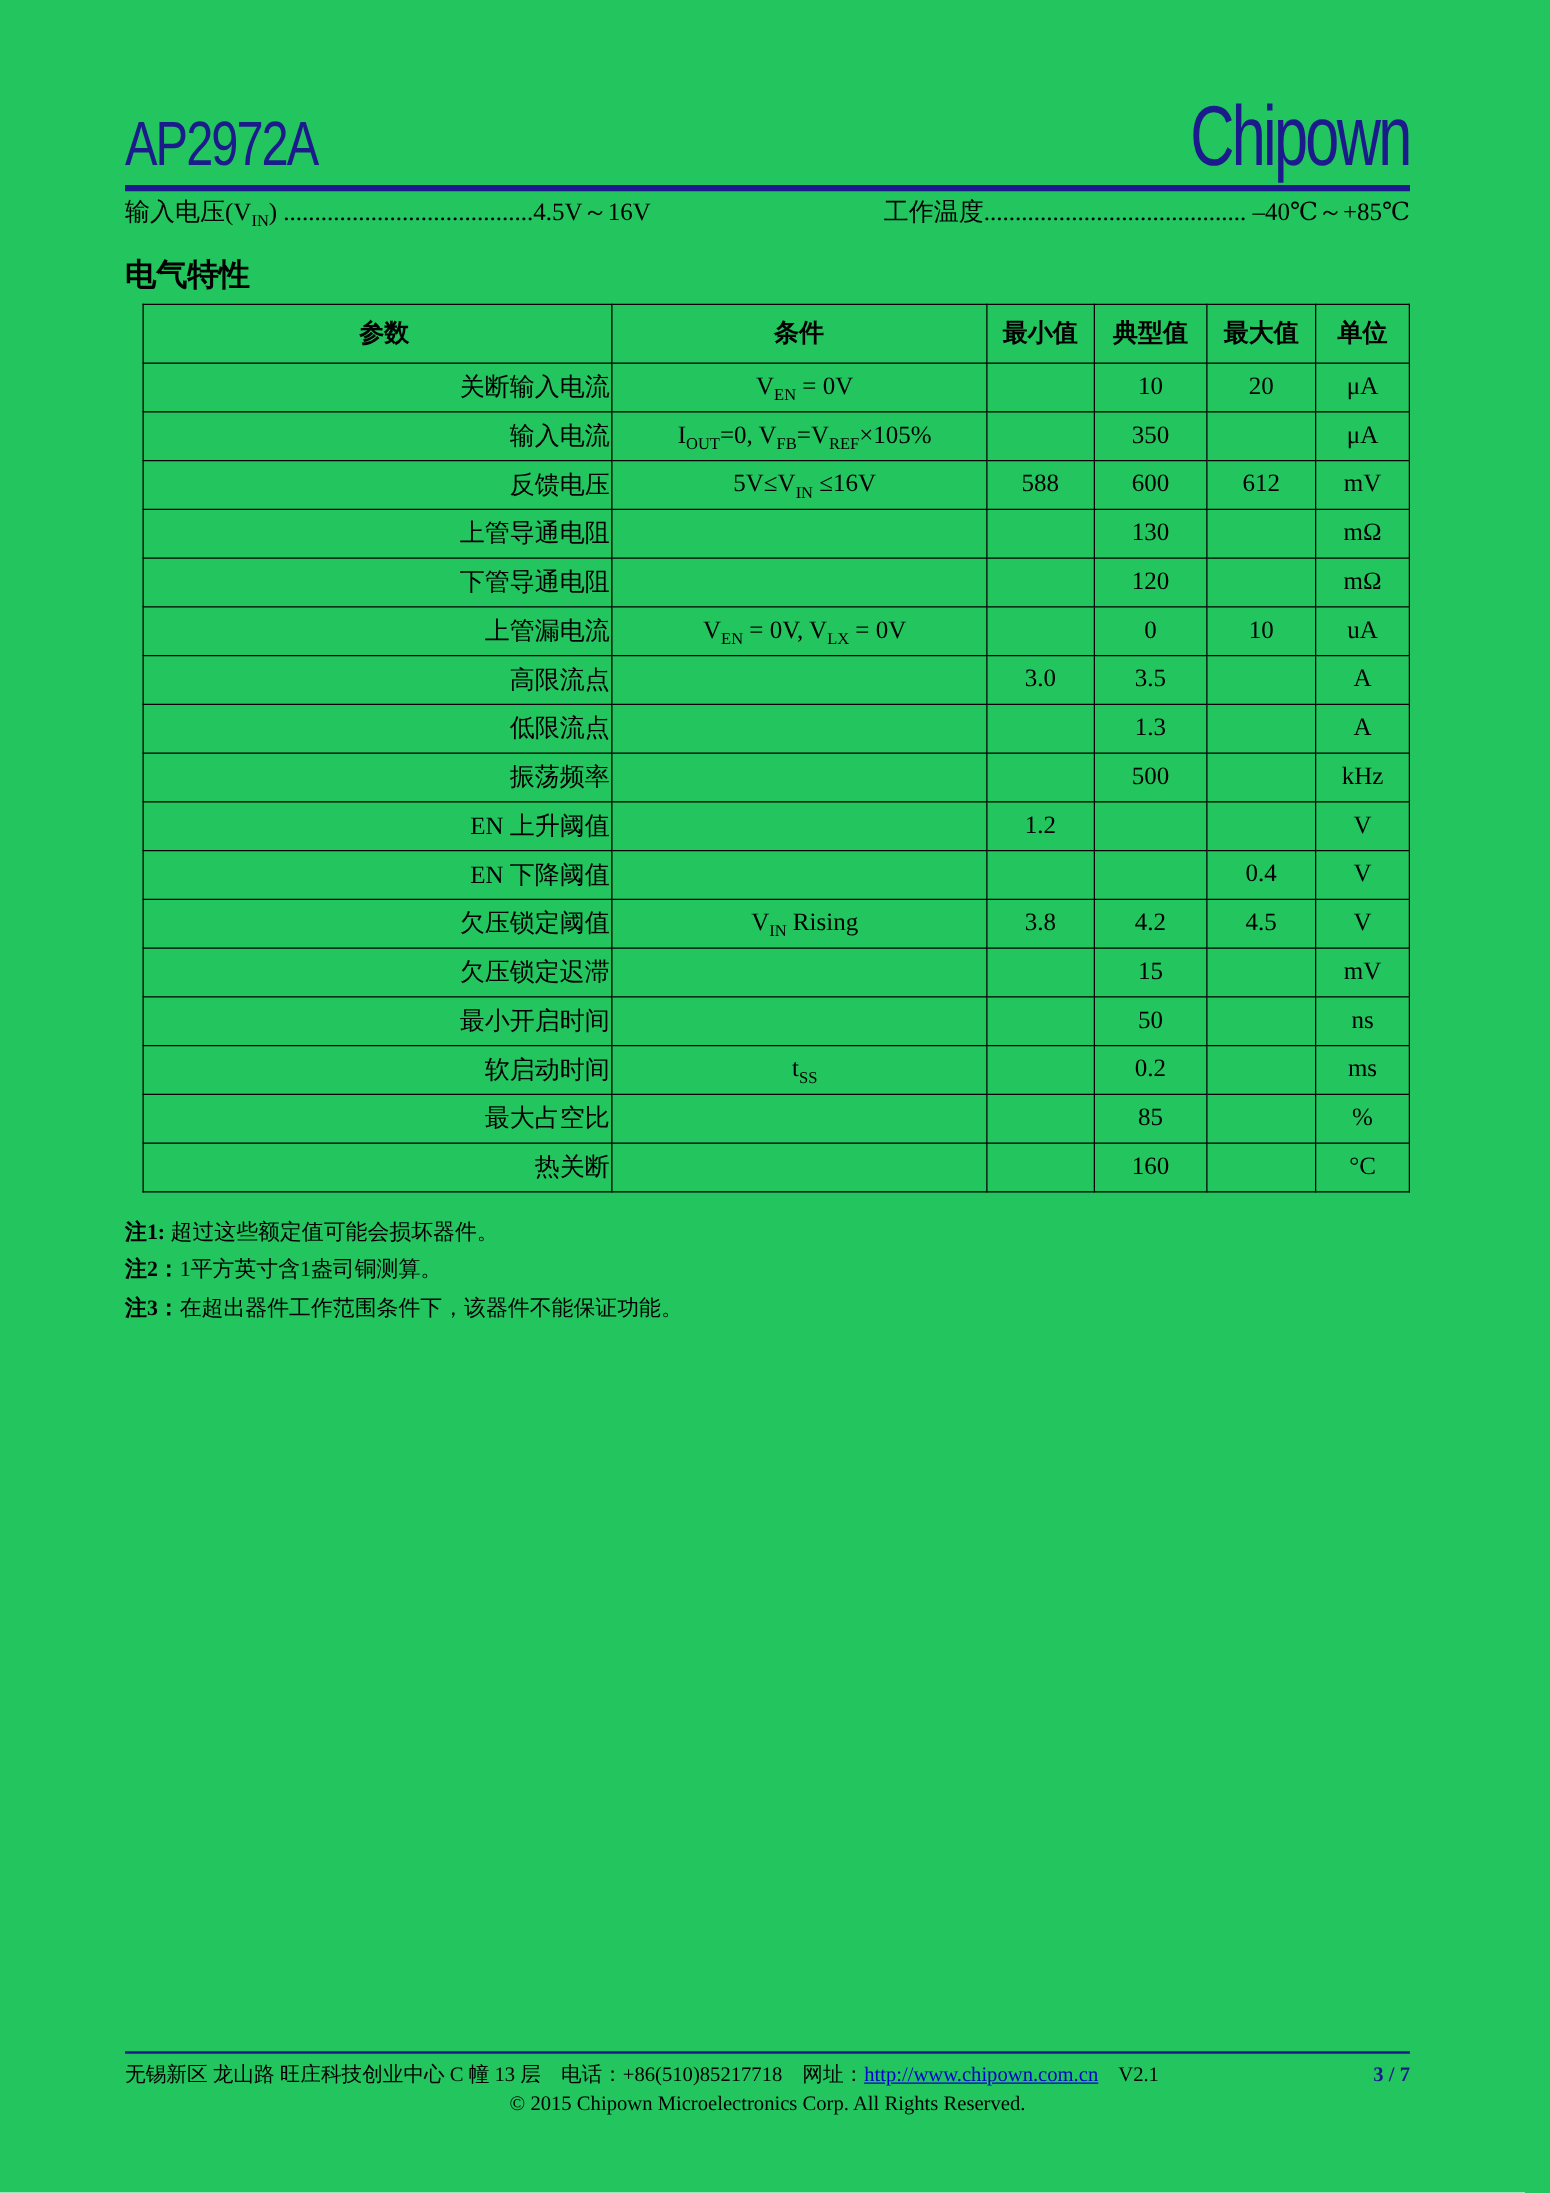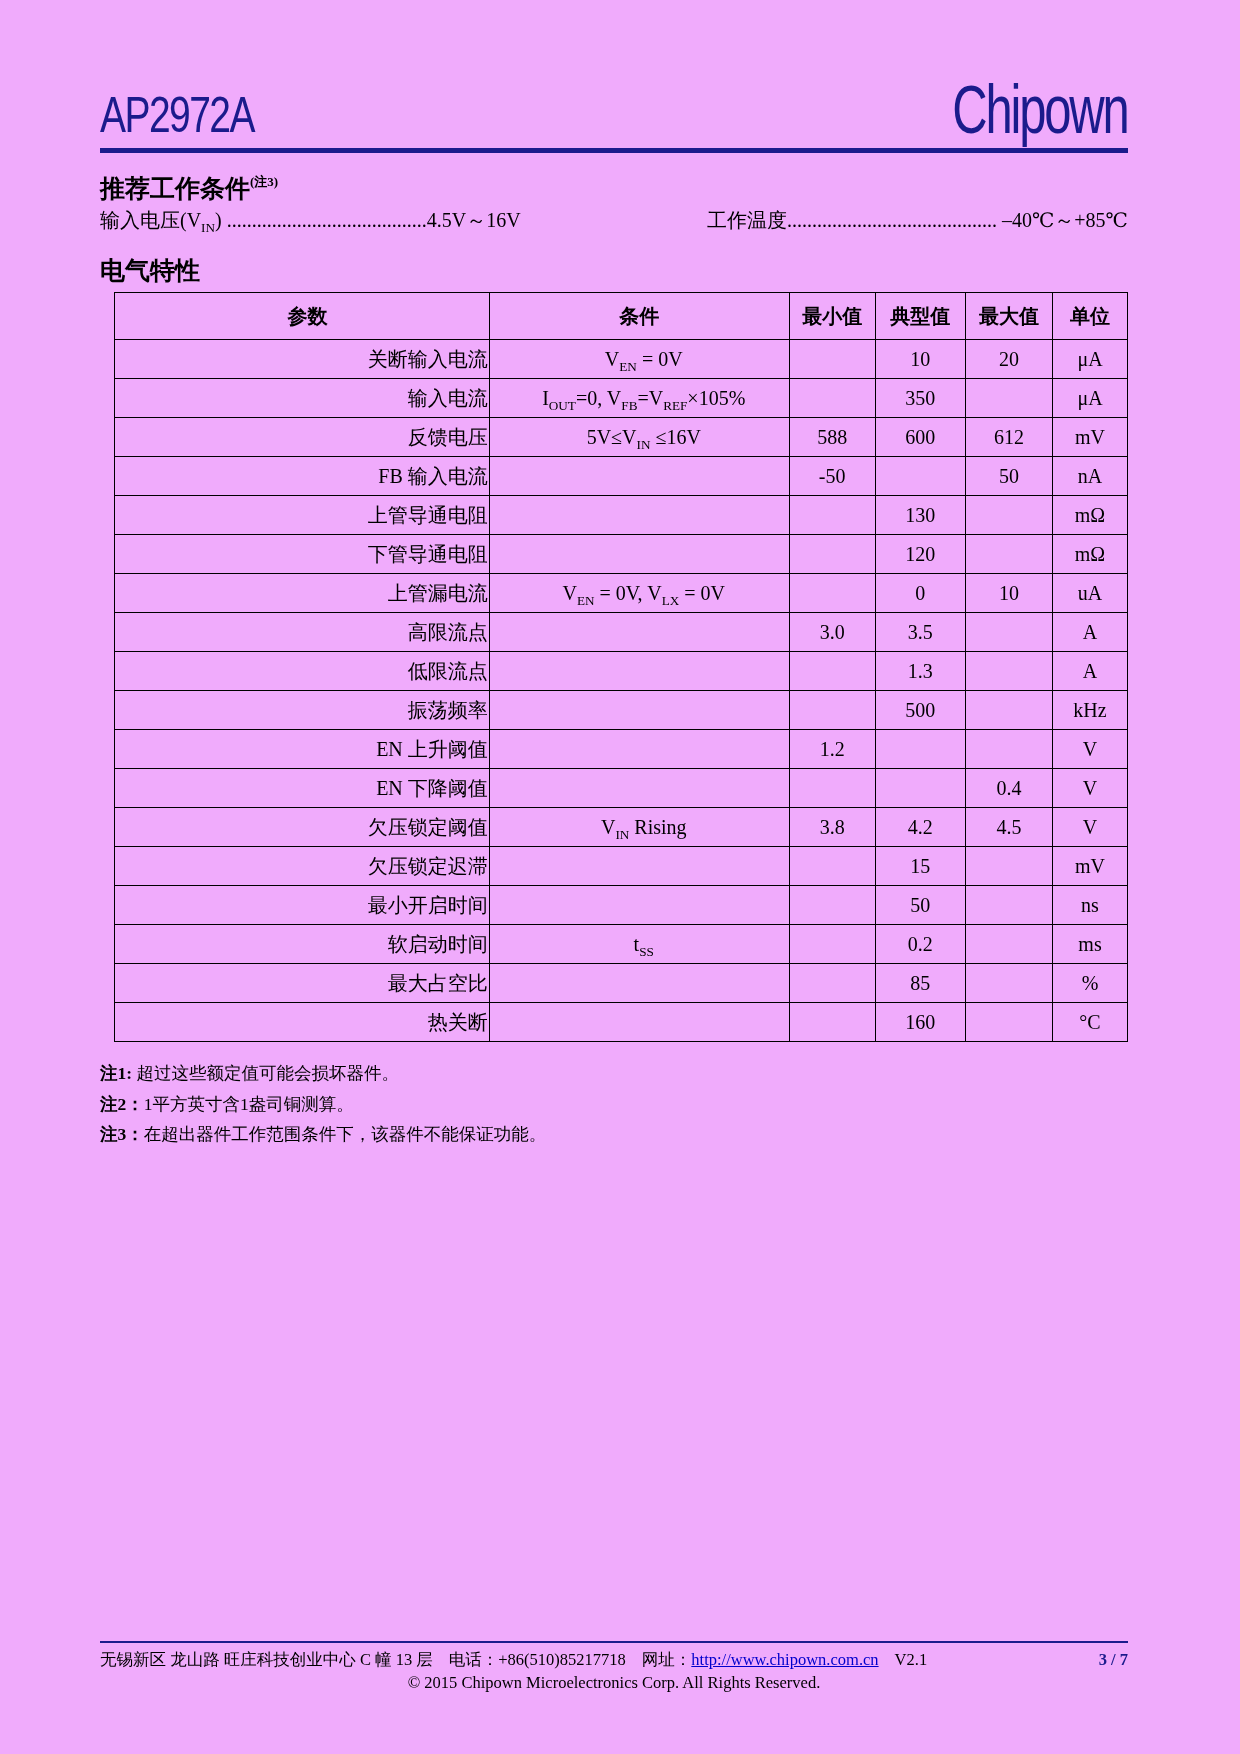--- a/index.html
+++ b/index.html
@@ -1,19 +1,19 @@
 <!DOCTYPE html>
 <html><head>
 <meta charset="utf-8">
 <style>
   html,body{margin:0;padding:0;background:#ffffff;}
   .page{
     position:relative;
     width:1240px;height:1754px;
-    background:#f0abfc;
+    background:#22c55e;
     font-family:"Liberation Serif","DejaVu Serif",serif;
     color:#000;
     overflow:hidden;
   }
   .content{position:absolute;left:100px;top:0;width:1028px;}
 
   
   .hdr{display:flex;justify-content:space-between;align-items:flex-end;margin-top:78px;height:62px;}
   .partno{
     font-family:"Liberation Sans","DejaVu Sans",sans-serif;
@@ -72,21 +72,20 @@
 
 <div class="page">
   <div class="content">
 
     <div class="hdr">
       <div class="partno">AP2972A</div>
       <div class="logo">Chipown</div>
     </div>
     <div class="hdr-rule"></div>
 
-    <div class="sec-title"><span>推荐工作条件</span><sup>(注3)</sup></div>
     <div class="op-line">
       <span>输入电压(V<sub>IN</sub>) ........................................4.5V～16V</span>
       <span>工作温度.......................................... –40℃～+85℃</span>
     </div>
 
     <div class="ec-title">电气特性</div>
 
     <table class="ec">
       <colgroup>
         <col class="w-param">
@@ -125,28 +124,20 @@
           </tr>
           <tr>
             <td class="c-param">反馈电压</td>
             <td class="c-cond">5V≤V<sub>IN</sub> ≤16V</td>
             <td class="c-num">588</td>
             <td class="c-num">600</td>
             <td class="c-num">612</td>
             <td class="c-unit">mV</td>
           </tr>
           <tr>
-            <td class="c-param">FB 输入电流</td>
-            <td class="c-cond"></td>
-            <td class="c-num">-50</td>
-            <td class="c-num"></td>
-            <td class="c-num">50</td>
-            <td class="c-unit">nA</td>
-          </tr>
-          <tr>
             <td class="c-param">上管导通电阻</td>
             <td class="c-cond"></td>
             <td class="c-num"></td>
             <td class="c-num">130</td>
             <td class="c-num"></td>
             <td class="c-unit">mΩ</td>
           </tr>
           <tr>
             <td class="c-param">下管导通电阻</td>
             <td class="c-cond"></td>

